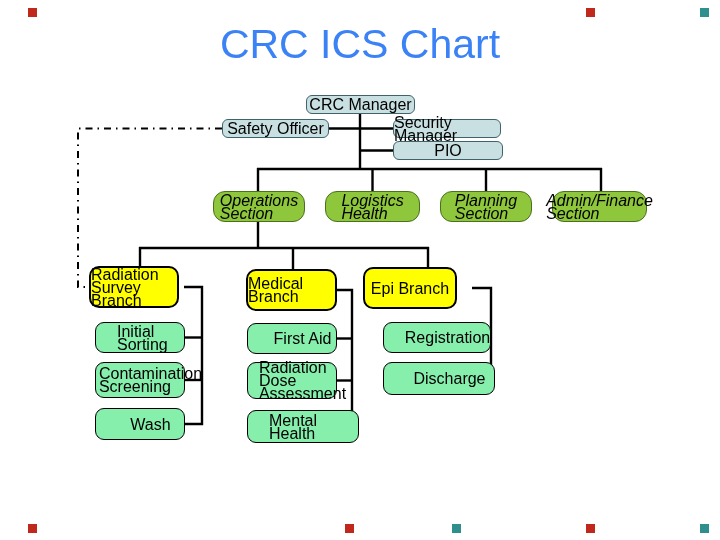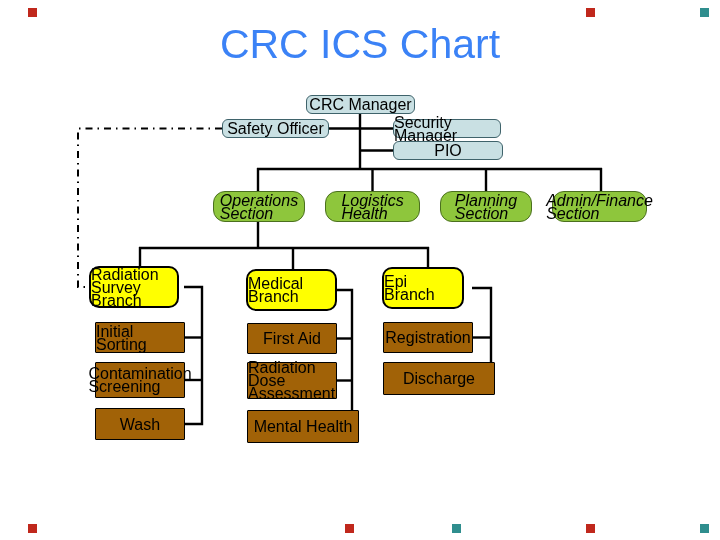--- a/index.html
+++ b/index.html
@@ -14,21 +14,21 @@
   .lines{position:absolute;left:0;top:0;z-index:1;}
   .box{
     position:absolute;z-index:2;box-sizing:border-box;
     display:flex;align-items:center;justify-content:center;
     white-space:pre-line;
     font-size:16px;line-height:13px;border-radius:8px;
   }
   .cmd{background:#c9e0e3;border:1.4px solid #3f636b;border-radius:6px;}
   .sec{background:#8ec63c;border:1.4px solid #4b701f;border-radius:12px;font-style:italic;}
   .branch{background:#ffff00;border:2px solid #000;border-radius:10px;}
-  .unit{background:#a16207;border:1.7px solid #000;border-radius:1px;}
+  .unit{background:#86efac;border:1.7px solid #000;border-radius:9px;padding-left:21px;}
   .accent{position:absolute;width:9px;height:9px;z-index:3;}
   .accent.red{background:#c0281c;}
   .accent.teal{background:#2f8e8e;}
 </style>
 </head>
 <body>
 
 <div class="slide">
 
   <div class="accent red" style="left:28px;top:8px"></div>
@@ -88,28 +88,28 @@
   <div class="box sec" style="left:325px;top:191px;width:95px;height:31px">Logistics
 Health</div>
   <div class="box sec" style="left:440px;top:191px;width:92px;height:31px">Planning
 Section</div>
   <div class="box sec" style="left:552px;top:191px;width:95px;height:31px">Admin/Finance
 Section</div>
 
   <div class="box branch" style="left:89px;top:266px;width:90px;height:42px">Radiation
 Survey Branch</div>
   <div class="box branch" style="left:246px;top:269px;width:91px;height:42px">Medical Branch</div>
-  <div class="box branch" style="left:382px;top:267px;width:82px;height:42px">Epi Branch</div>
+  <div class="box branch" style="left:363px;top:267px;width:94px;height:42px">Epi Branch</div>
 
   <div class="box unit" style="left:95px;top:322px;width:90px;height:31px">Initial Sorting</div>
   <div class="box unit" style="left:95px;top:362px;width:90px;height:36px">Contamination
 Screening</div>
   <div class="box unit" style="left:95px;top:408px;width:90px;height:32px">Wash</div>
 
   <div class="box unit" style="left:247px;top:323px;width:90px;height:31px">First Aid</div>
   <div class="box unit" style="left:247px;top:362px;width:90px;height:37px">Radiation Dose
 Assessment</div>
   <div class="box unit" style="left:247px;top:410px;width:112px;height:33px">Mental Health</div>
 
-  <div class="box unit" style="left:383px;top:322px;width:90px;height:31px">Registration</div>
+  <div class="box unit" style="left:383px;top:322px;width:108px;height:31px">Registration</div>
   <div class="box unit" style="left:383px;top:362px;width:112px;height:33px">Discharge</div>
 
 </div>
 
 </body></html>

